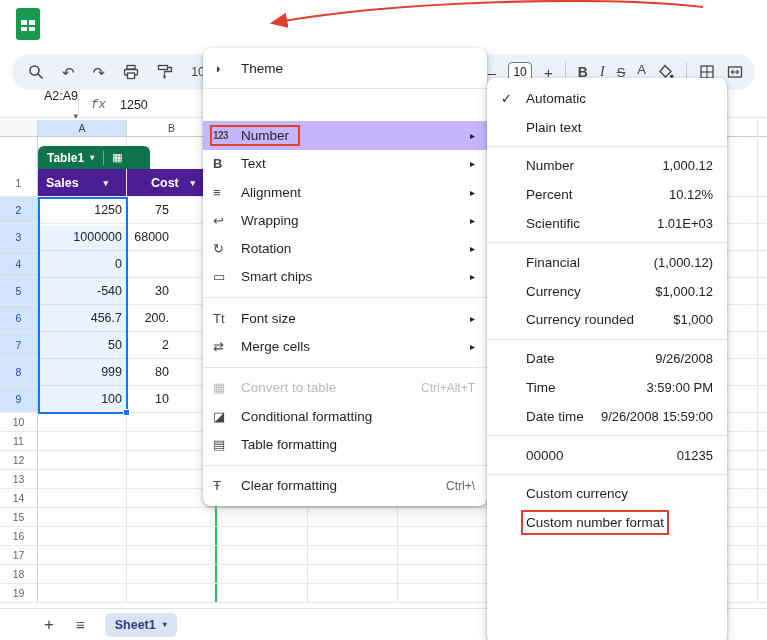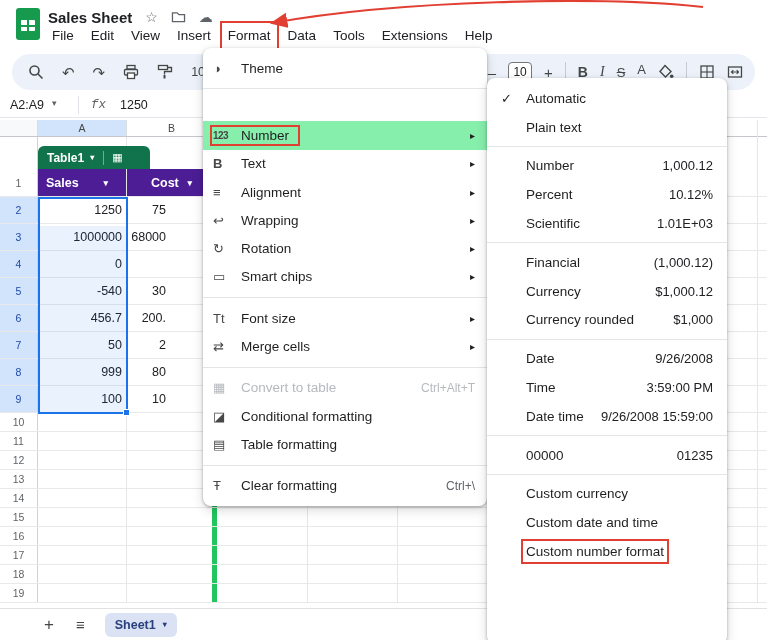--- a/index.html
+++ b/index.html
@@ -32,21 +32,21 @@
            display:flex; align-items:center; justify-content:center; font-size:12px; color:#202124;}
   .tdiv{width:1px; height:20px; background:#c6cad1;}
   .b-bold{font-weight:bold; font-size:14px;}
   .b-ital{font-style:italic; font-family:"Liberation Serif", serif; font-size:14px;}
   .b-strike{text-decoration:line-through; font-size:13px;}
   .b-color{font-size:13px; border-bottom:3px solid #3c4043; line-height:1.1;}
 
   
   .fbar{position:absolute; left:0; top:92px; width:100%; height:26px; background:#fff;
         border-bottom:1px solid #e4e7eb; display:flex; align-items:center; font-size:12.5px;}
-  .namebox{width:78px; display:flex; align-items:flex-start; padding-left:10px; gap:8px; color:#202124;}
+  .namebox{width:78px; display:flex; align-items:flex-end; padding-left:10px; gap:8px; color:#202124;flex-direction:column;}
   .namebox .caret{font-size:9px; color:#5f6368;}
   .fdiv{width:1px; height:18px; background:#e0e3e7;}
   .fx{font-style:italic; font-family:Liberation Mono, monospace; color:#5f6368; margin:0 14px 0 12px;}
   .fval{color:#202124;}
 
   
   .grid{position:absolute; left:0; top:120px; right:0; height:488px; background:#fff; overflow:hidden;}
   .vline{position:absolute; top:0; bottom:5px; width:1px; background:#e6e6e6; z-index:1;}
   .hrow{display:flex; height:17px; border-bottom:1px solid #c4c7cc; background:#fff; font-size:10.5px; color:#444746;}
   .hcell{display:flex; align-items:center; justify-content:center; border-right:1px solid #d9dce1;}
@@ -57,21 +57,21 @@
   .band{display:flex; height:32px;}
   .band .rn{border-bottom:none;}
   .r{display:flex; height:27px; border-bottom:1px solid #e9e9e9; position:relative;}
   .r.hdr{height:28px;}
   .r.small{height:19px;}
   .rn{width:38px; display:flex; align-items:center; justify-content:center; font-size:10.5px; color:#5f6368;
       border-right:1px solid #cfd2d6; flex:none;}
   .rn.sel{background:#d2e3fc; color:#1f4aa8;}
   .ca{width:89px; border-right:1px solid #e6e6e6; display:flex; align-items:center; justify-content:flex-end;
       padding-right:4px; font-size:12.5px; color:#202124; flex:none;}
-  .cb{width:90px; border-right:5px solid #22c55e; display:flex; align-items:center; justify-content:flex-end;
+  .cb{width:90px; border-right:2px solid #22c55e; display:flex; align-items:center; justify-content:flex-end;
       padding-right:46px; font-size:12.5px; color:#202124; flex:none;}
   .gh{background:#4c1d95; color:#fff; font-weight:bold; font-size:12.5px; justify-content:flex-start;}
   .gh.ca{padding:0; padding-left:8px;}
   .gh.cb{padding:0; padding-left:24px;}
   .gh .hcaret{margin-left:auto; font-size:9px; color:#fff;}
   .gh.ca .hcaret{margin-right:18px;}
   .gh.cb .hcaret{margin-right:20px;}
   .chip{position:absolute; left:38px; top:26px; width:112px; height:23px; background:#11734b; z-index:3;
         border-radius:6px 6px 0 0; display:flex; align-items:center; color:#fff; font-size:12px; font-weight:bold;}
   .chip .cname{padding-left:9px;}
@@ -84,21 +84,21 @@
 
   
   .fmt-menu{position:absolute; left:203px; top:48px; width:284px; background:#fff; border-radius:8px;
             box-shadow:0 1px 3px rgba(0,0,0,.3), 0 4px 12px rgba(0,0,0,.15); padding:6px 0; z-index:50;}
   .mi{height:28.3px; display:flex; align-items:center; padding:0 12px 0 10px; font-size:13.5px; color:#1f1f1f;}
   .mi .ic{width:28px; flex:none; font-size:13px; color:#474747; text-align:left;}
   .mi .ic.num123{font-size:10px; font-weight:bold; letter-spacing:-0.5px;}
   .mi .spacer{flex:1;}
   .mi .sc{color:#5f6368; font-size:12px;}
   .mi .sub{color:#1f1f1f; font-size:10px; margin-left:8px;}
-  .mi.hl{background:#86efac;margin-top:32px;}
+  .mi.hl{background:#c4b5fd;margin-top:32px;}
   .mi.dis, .mi.dis .ic, .mi.dis .sc{color:#b6b9be;}
   .msep{height:1px; background:#e3e5e8; margin:6px 0;}
   .redwrap{display:inline-flex; align-items:center; outline:2px solid #e23f33; outline-offset:1px; padding-right:8px;}
 
   
   .num-menu{position:absolute; left:487px; top:78px; width:240px; height:566px; background:#fff; border-radius:8px;
             box-shadow:0 1px 3px rgba(0,0,0,.3), 0 4px 12px rgba(0,0,0,.15); padding:6px 0 8px; z-index:51;}
   .ni{height:28.8px; display:flex; align-items:center; padding:0 14px; font-size:13.5px; color:#1f1f1f;}
   .ni .chk{width:25px; flex:none; font-size:13px; color:#1f1f1f;}
   .ni .val{margin-left:auto; font-size:13px; color:#202124;}
@@ -118,41 +118,20 @@
   .anno-arrow{position:absolute; left:0; top:0; z-index:60; pointer-events:none;}
 </style>
 </head>
 <body>
 
 <div class="screen">
 
   <div class="logo">
       <div class="win"></div>
     </div>
-  <div class="titlerow">
-    <span class="doc-title">Sales Sheet</span>
-    <span class="t-ico">☆</span>
-    <span class="t-ico">
-      <svg width="15" height="13" viewBox="0 0 16 14">
-          <path d="M1.5 3h5l2 2h6v7.5h-13z" fill="none" stroke="#5f6368" stroke-width="1.4"></path>
-        </svg>
-    </span>
-    <span class="t-ico">☁</span>
-  </div>
-  <div class="menubar">
-    <span class="mitem">File</span>
-    <span class="mitem">Edit</span>
-    <span class="mitem">View</span>
-    <span class="mitem">Insert</span>
-    <span class="mitem red-outline">Format</span>
-    <span class="mitem">Data</span>
-    <span class="mitem">Tools</span>
-    <span class="mitem">Extensions</span>
-    <span class="mitem">Help</span>
-  </div>
 
   <div class="toolbar">
     <div class="tb-left">
       <span class="tbi">
         <svg width="16" height="16" viewBox="0 0 16 16">
             <circle cx="6.5" cy="6.5" r="4.5" fill="none" stroke="#444746" stroke-width="1.6"></circle>
             <line x1="10" y1="10" x2="14.5" y2="14.5" stroke="#444746" stroke-width="1.6"></line>
           </svg>
       </span>
       <span class="tbi">↶</span>
@@ -502,24 +481,20 @@
         <span>00000</span>
       <span class="val">01235</span>
     </div>
     <div class="nsep"></div>
     <div class="ni">
       <span class="chk"></span>
         <span>Custom currency</span>
     </div>
     <div class="ni">
       <span class="chk"></span>
-        <span>Custom date and time</span>
-    </div>
-    <div class="ni">
-      <span class="chk"></span>
       <span class="redwrap2">Custom number format</span>
     </div>
   </div>
 
   <div class="sheetbar">
     <span class="sb-plus">+</span>
     <span class="sb-all">≡</span>
     <span class="sb-tab">
       <span>Sheet1</span>
       <span class="caret">▾</span>

